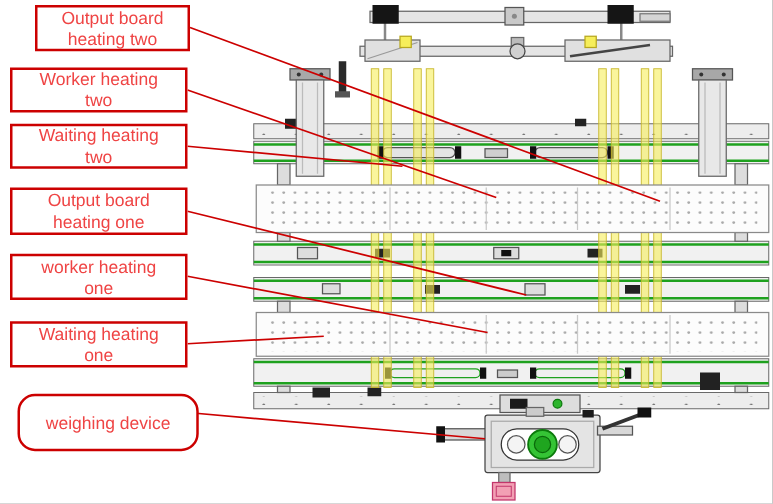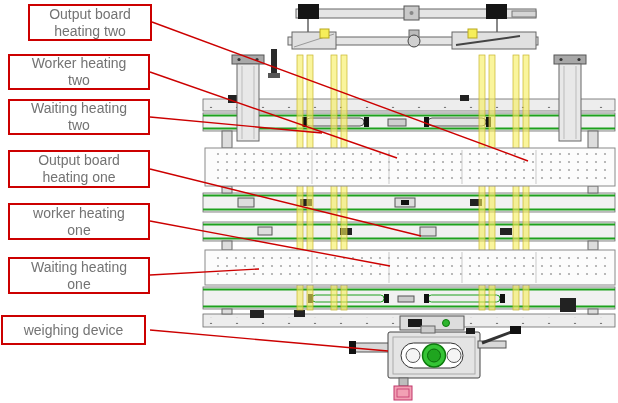--- a/index.html
+++ b/index.html
@@ -28,21 +28,21 @@
     border: 2px solid #cc0000;
     background: #ffffff;
     display: flex;
     align-items: center;
     justify-content: center;
     z-index: 3;
   }
   .callout-text {
     font-size: 14px;
     line-height: 17px;
-    color: #737373;
+    color: #ef4444;
     text-align: center;
     white-space: pre-line;
   }
 </style>
 </head>
 <body>
 
 <div class="stage">
 
   <svg class="scene" width="618" height="403" viewBox="0 0 618 403" xmlns="http://www.w3.org/2000/svg">
@@ -259,17 +259,17 @@
   <div class="callout" style="left:8px; top:203px; width:142px; height:37px;">
     <span class="callout-text">worker heating
 one</span>
   </div>
 
   <div class="callout" style="left:8px; top:257px; width:142px; height:37px;">
     <span class="callout-text">Waiting heating
 one</span>
   </div>
 
-  <div class="callout" style="left:1px; top:315px; width:145px; height:30px;">
+  <div class="callout" style="left:14px; top:315px; width:145px; height:46px;border-radius:14px;">
     <span class="callout-text">weighing device</span>
   </div>
 
 </div>
 
 </body></html>

